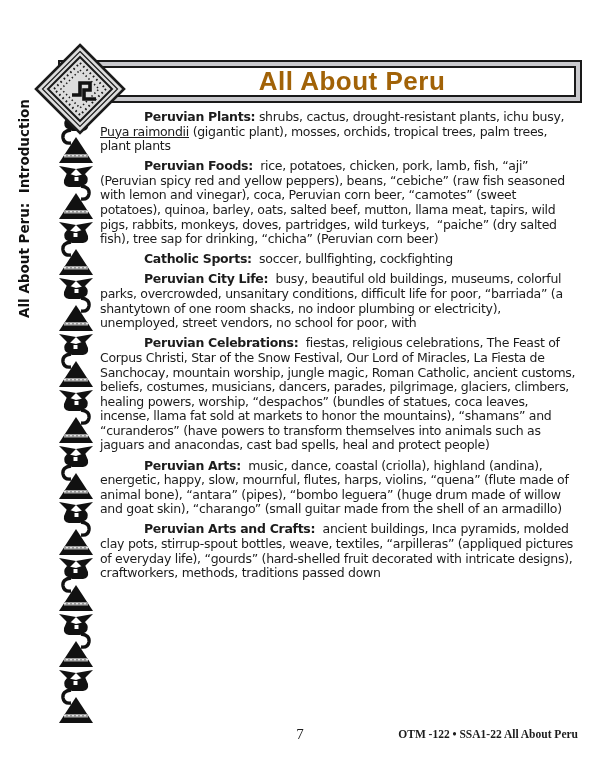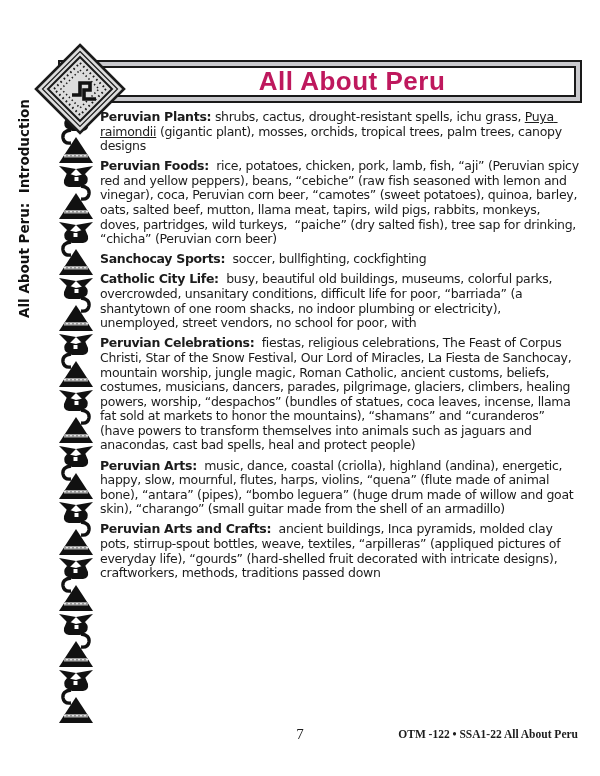--- a/index.html
+++ b/index.html
@@ -11,38 +11,38 @@
   
   .banner{
     position:absolute;left:58px;top:60px;width:524px;height:43px;
     border:2px solid #1a1a1a;background:#c9c9cd;padding:4px;box-sizing:border-box;
   }
   .banner-inner{
     width:100%;height:100%;border:2px solid #1a1a1a;background:#ffffff;
     display:flex;align-items:center;justify-content:center;box-sizing:border-box;
   }
   .banner-title{
-    font:700 26px "Liberation Sans",sans-serif;letter-spacing:.5px;color:#be185d;
+    font:700 26px "Liberation Sans",sans-serif;letter-spacing:.5px;color:#a16207;
     transform:translateX(32px);margin:4px;
   }
   .logo{position:absolute;left:33px;top:42px;z-index:3;}
   
   .side-label{
     position:absolute;left:16px;top:318px;
     transform:rotate(-90deg);transform-origin:0 0;
     font:700 13.5px "DejaVu Sans",sans-serif;white-space:pre;color:#111;
   }
   .totem{position:absolute;left:56px;top:110px;z-index:1;}
   
   .content{
     position:absolute;left:100px;top:110px;width:479px;
     font-size:12.5px;line-height:14.6px;letter-spacing:-0.3px;
   }
   .section{margin:0 0 5.5px 0;white-space:pre-wrap;}
-  .section b{font-weight:700;}
+  .section b{font-weight:700;margin-left:44px;}
   .u{text-decoration:underline;}
   
   .footer{position:absolute;left:0;top:726px;width:600px;height:20px;
     font-family:"Liberation Serif",serif;}
   .footer-left{position:absolute;left:45px;top:2px;font-size:11.5px;font-weight:700;}
   .footer-page{position:absolute;left:0;width:600px;text-align:center;top:0;font-size:15px;}
   .footer-right{position:absolute;right:22px;top:2px;font-size:11.5px;font-weight:700;}
 </style>
 </head>
 <body>
@@ -87,28 +87,28 @@
     <use href="#motif" transform="translate(40,280) scale(-1,1)"></use>
     <use href="#motif" transform="translate(0,336)"></use>
     <use href="#motif" transform="translate(40,392) scale(-1,1)"></use>
     <use href="#motif" transform="translate(0,448)"></use>
     <use href="#motif" transform="translate(40,504) scale(-1,1)"></use>
     <use href="#motif" transform="translate(0,560)"></use>
   </svg>
 
   <div class="content">
 
-    <p class="section"><b>Peruvian Plants:</b><span> shrubs, cactus, drought-resistant spells, ichu grass, </span><span class="u">Puya raimondii</span><span> (gigantic plant), mosses, orchids, tropical trees, palm trees, canopy designs</span></p>
+    <p class="section"><b>Peruvian Plants:</b><span> shrubs, cactus, drought-resistant plants, ichu busy, </span><span class="u">Puya raimondii</span><span> (gigantic plant), mosses, orchids, tropical trees, palm trees, plant plants</span></p>
 
     <p class="section"><b>Peruvian Foods:</b><span>  rice, potatoes, chicken, pork, lamb, fish, “aji” (Peruvian spicy red and yellow peppers), beans, “cebiche” (raw fish seasoned with lemon and vinegar), coca, Peruvian corn beer, “camotes” (sweet potatoes), quinoa, barley, oats, salted beef, mutton, llama meat, tapirs, wild pigs, rabbits, monkeys, doves, partridges, wild turkeys,  “paiche” (dry salted fish), tree sap for drinking, “chicha” (Peruvian corn beer)</span></p>
 
-    <p class="section"><b>Sanchocay Sports:</b><span>  soccer, bullfighting, cockfighting</span></p>
+    <p class="section"><b>Catholic Sports:</b><span>  soccer, bullfighting, cockfighting</span></p>
 
 
-    <p class="section"><b>Catholic City Life:</b><span>  busy, beautiful old buildings, museums, colorful parks, overcrowded, unsanitary conditions, difficult life for poor, “barriada” (a shantytown of one room shacks, no indoor plumbing or electricity), unemployed, street vendors, no school for poor, with</span></p>
+    <p class="section"><b>Peruvian City Life:</b><span>  busy, beautiful old buildings, museums, colorful parks, overcrowded, unsanitary conditions, difficult life for poor, “barriada” (a shantytown of one room shacks, no indoor plumbing or electricity), unemployed, street vendors, no school for poor, with</span></p>
 
     <p class="section"><b>Peruvian Celebrations:</b><span>  fiestas, religious celebrations, The Feast of Corpus Christi, Star of the Snow Festival, Our Lord of Miracles, La Fiesta de Sanchocay, mountain worship, jungle magic, Roman Catholic, ancient customs, beliefs, costumes, musicians, dancers, parades, pilgrimage, glaciers, climbers, healing powers, worship, “despachos” (bundles of statues, coca leaves, incense, llama fat sold at markets to honor the mountains), “shamans” and “curanderos” (have powers to transform themselves into animals such as jaguars and anacondas, cast bad spells, heal and protect people)</span></p>
 
     <p class="section"><b>Peruvian Arts:</b><span>  music, dance, coastal (criolla), highland (andina), energetic, happy, slow, mournful, flutes, harps, violins, “quena” (flute made of animal bone), “antara” (pipes), “bombo leguera” (huge drum made of willow and goat skin), “charango” (small guitar made from the shell of an armadillo)</span></p>
 
     <p class="section"><b>Peruvian Arts and Crafts:</b><span>  ancient buildings, Inca pyramids, molded clay pots, stirrup-spout bottles, weave, textiles, “arpilleras” (appliqued pictures of everyday life), “gourds” (hard-shelled fruit decorated with intricate designs), craftworkers, methods, traditions passed down</span></p>
 
 
   </div>
 

